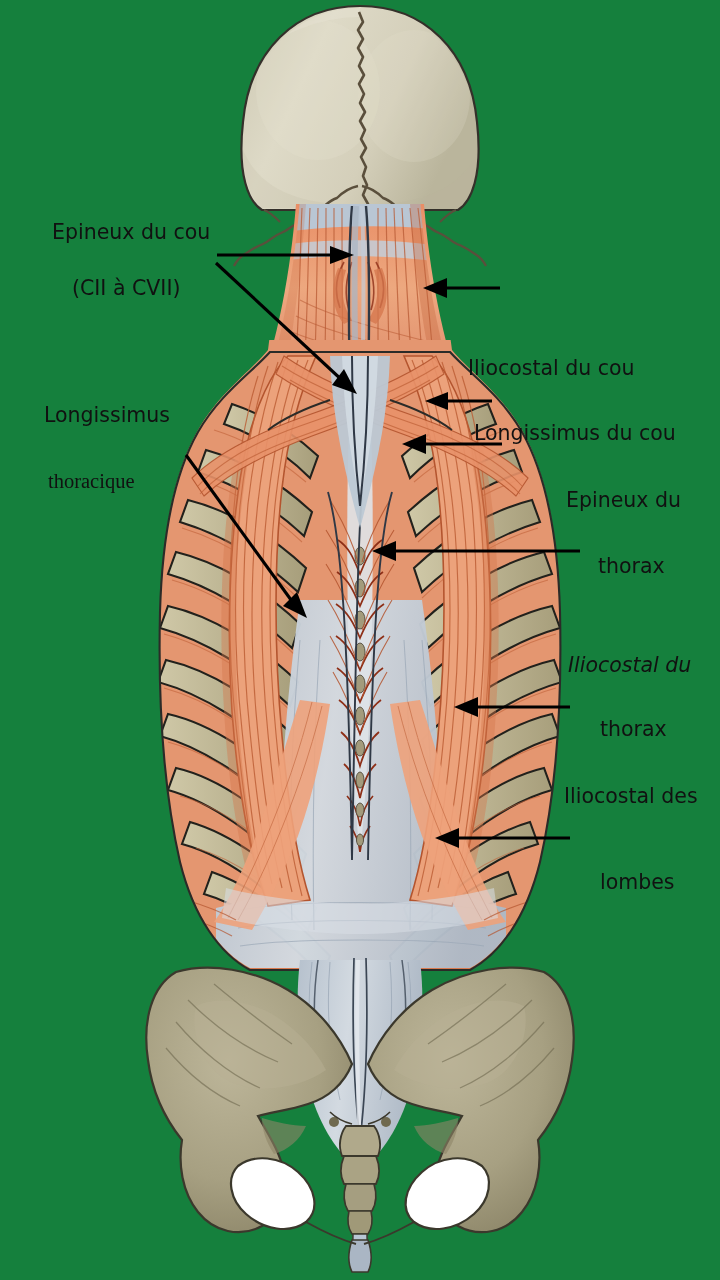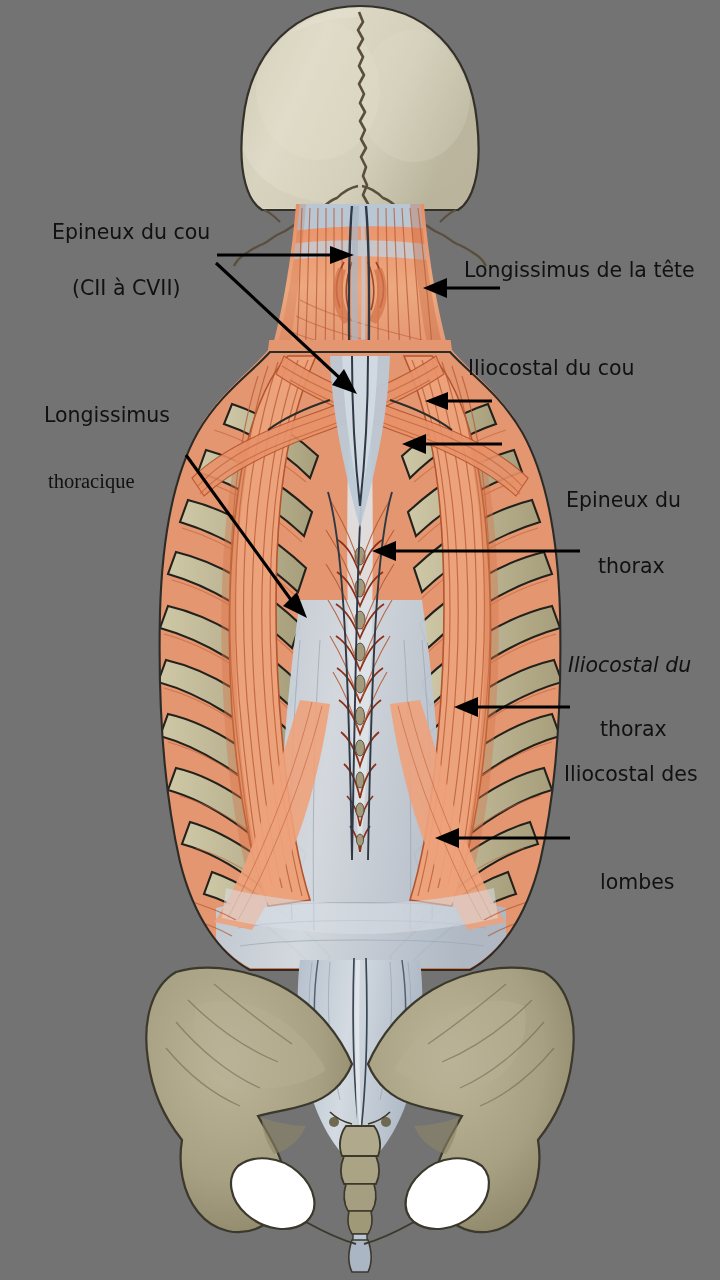--- a/index.html
+++ b/index.html
@@ -1,18 +1,18 @@
 <!DOCTYPE html>
 <html><head>
 <meta charset="utf-8">
 <style>
   html,body{margin:0;padding:0;background:#ffffff;}
   body{width:720px;height:1280px;position:relative;overflow:hidden;
        font-family:"DejaVu Sans","Liberation Sans",sans-serif;}
-  #stage{position:absolute;left:0;top:0;width:720px;height:1280px;background:#737373;}
+  #stage{position:absolute;left:0;top:0;width:720px;height:1280px;background:#15803d;}
   svg#art{position:absolute;left:0;top:0;width:720px;height:1280px;display:block;}
   .lbl{position:absolute;color:#111;font-size:20.5px;line-height:1.0;white-space:nowrap;
        font-family:"DejaVu Sans","Liberation Sans",sans-serif;}
 </style>
 </head>
 <body>
 
 <div id="stage">
 
 <svg id="art" viewBox="0 0 720 1280" xmlns="http://www.w3.org/2000/svg">
@@ -487,27 +487,27 @@
     </g>
   </g>
 </svg>
 
 <div class="lbl" style="left:52px;top:222px;">Epineux du cou</div>
 <div class="lbl" style="left:72px;top:278px;">(CII à CVII)</div>
 
 <div class="lbl" style="left:44px;top:405px;">Longissimus</div>
 <div class="lbl" style="left:48px;top:471px;font-family:Liberation Serif, serif;">thoracique</div>
 
-<div class="lbl" style="left:464px;top:260px;">Longissimus de la tête</div>
 
 <div class="lbl" style="left:468px;top:358px;">Iliocostal du cou</div>
 
+<div class="lbl" style="left:474px;top:423px;">Longissimus du cou</div>
 
 <div class="lbl" style="left:566px;top:490px;">Epineux du</div>
 <div class="lbl" style="left:598px;top:556px;">thorax</div>
 
 <div class="lbl" style="left:568px;top:655px;font-style:italic;">Iliocostal du</div>
 <div class="lbl" style="left:600px;top:719px;">thorax</div>
 
-<div class="lbl" style="left:564px;top:764px;">Iliocostal des</div>
+<div class="lbl" style="left:564px;top:786px;">Iliocostal des</div>
 <div class="lbl" style="left:600px;top:872px;">lombes</div>
 
 </div>
 
 </body></html>

